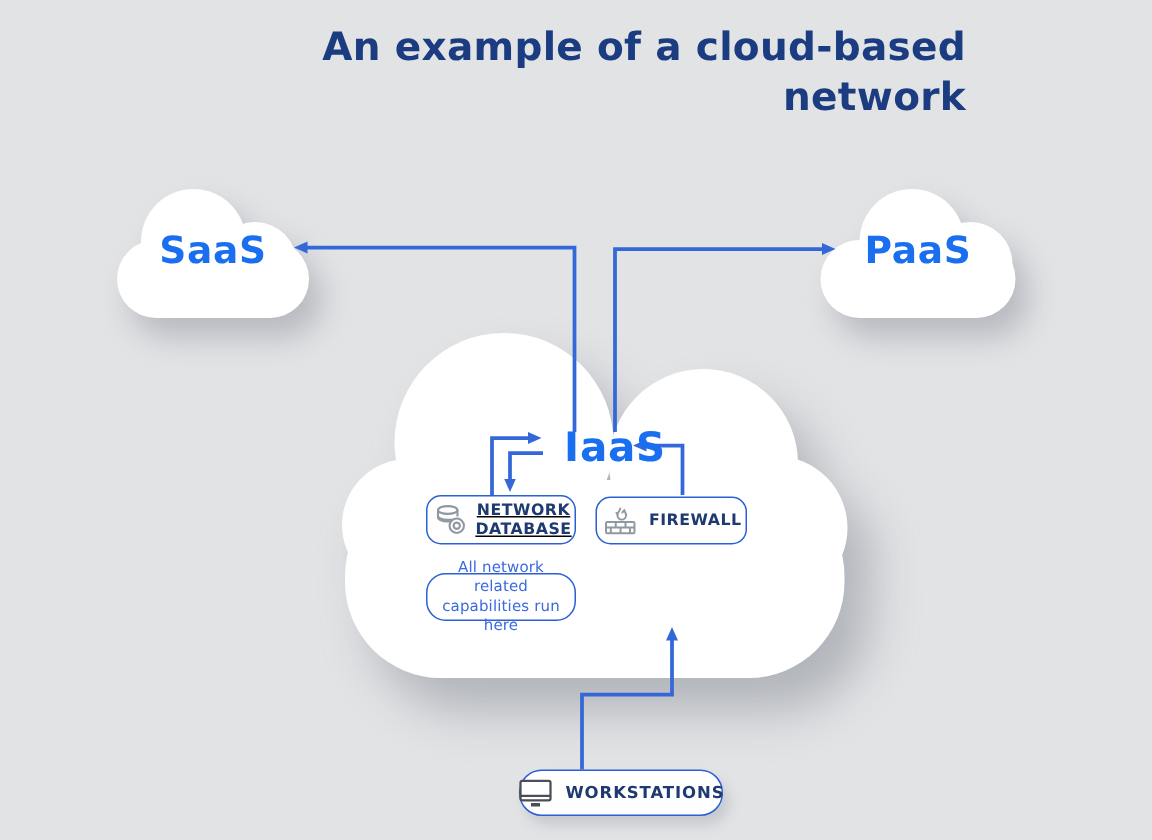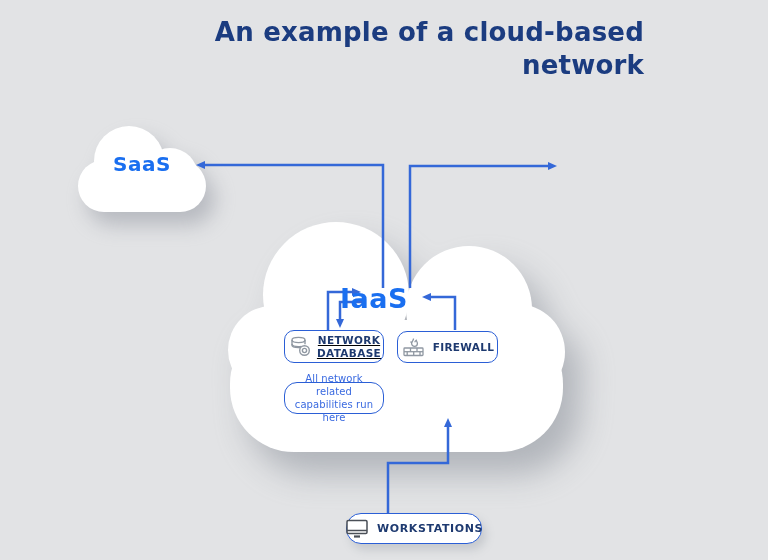--- a/index.html
+++ b/index.html
@@ -21,40 +21,40 @@
   .title-inner{width:520px;margin:0 auto;}
   
   .cloud-wrap{position:absolute;z-index:1;}
   .cloud-wrap.small{filter:drop-shadow(9px 13px 10px rgba(120,126,138,.40));}
   .cloud-wrap.big{filter:drop-shadow(17px 22px 16px rgba(118,124,136,.45));}
   .cloud-part{position:absolute;background:#fff;}
   .round{border-radius:50%;}
   .cloud-label{
     position:absolute;left:0;width:100%;text-align:center;
     font-weight:bold;color:var(--cloud_label,#1a6ff0);
-    font-size:20px;letter-spacing:.5px;
+    font-size:25px;letter-spacing:.5px;
   }
   
   .sc-b1{left:16px;top:2px;width:70px;height:70px;}
   .sc-b2{left:64px;top:24px;width:56px;height:56px;}
   .sc-base{left:0;top:36px;width:128px;height:52px;border-radius:26px;}
   
   .bc-b1{left:35px;top:0;width:146px;height:146px;}
   .bc-b2{left:178px;top:24px;width:126px;height:126px;}
   .bc-b3{left:0;top:84px;width:88px;height:88px;}
   .bc-b4{left:241px;top:82px;width:96px;height:96px;}
   .bc-base{left:2px;top:98px;width:333px;height:132px;border-radius:64px;}
   
   .arrows{position:absolute;inset:0;z-index:3;pointer-events:none;}
   .arrow-line{fill:none;stroke:var(--arrow,#3468d8);stroke-width:2.5;}
   .arrow-head{fill:var(--arrow,#3468d8);}
   
   .iaas-label{
     position:absolute;left:340px;top:283px;width:104px;z-index:3;
-    text-align:left;font-size:27px;font-weight:bold;
+    text-align:right;font-size:27px;font-weight:bold;
     color:var(--cloud_label,#1a6ff0);letter-spacing:.5px;
   }
   
   .node{
     position:absolute;z-index:4;
     background:#fff;
     border:1.6px solid var(--box_border,#2b5fd6);
     display:flex;align-items:center;justify-content:center;
     box-sizing:border-box;
   }
@@ -81,20 +81,26 @@
     <div class="title-inner">An example of a cloud-based network</div>
   </div>
 
   <div class="cloud-wrap small" style="left:78px;top:124px;width:128px;height:88px;">
     <div class="cloud-part round sc-b1"></div>
     <div class="cloud-part round sc-b2"></div>
     <div class="cloud-part sc-base"></div>
     <div class="cloud-label" style="top:28px;">SaaS</div>
   </div>
 
+  <div class="cloud-wrap small" style="left:547px;top:124px;width:130px;height:88px;">
+    <div class="cloud-part round sc-b1" style="left:26px;"></div>
+    <div class="cloud-part round sc-b2" style="left:72px;"></div>
+    <div class="cloud-part sc-base" style="width:130px;"></div>
+    <div class="cloud-label" style="top:28px;">PaaS</div>
+  </div>
 
   <div class="cloud-wrap big" style="left:228px;top:222px;width:337px;height:230px;">
     <div class="cloud-part round bc-b1"></div>
     <div class="cloud-part round bc-b2"></div>
     <div class="cloud-part round bc-b3"></div>
     <div class="cloud-part round bc-b4"></div>
     <div class="cloud-part bc-base"></div>
   </div>
 
   <svg class="arrows" width="768" height="560" viewBox="0 0 768 560">

